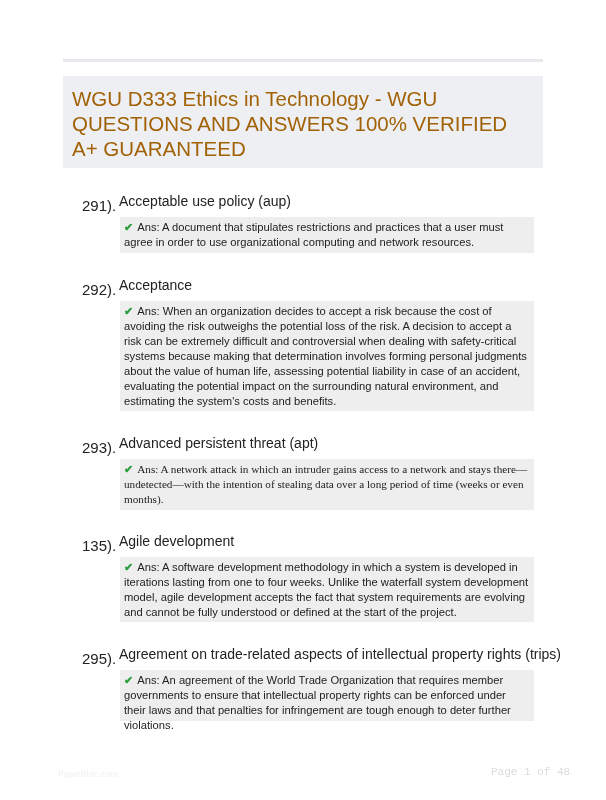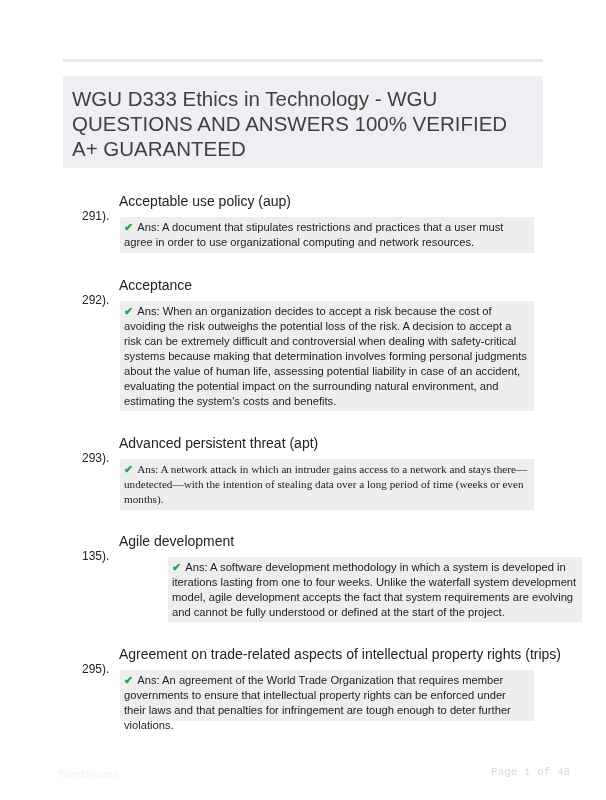--- a/index.html
+++ b/index.html
@@ -1,21 +1,21 @@
 <!DOCTYPE html>
 <html><head>
 <meta charset="utf-8">
 <style>
   html, body { margin: 0; padding: 0; background: #ffffff; }
   body { width: 606px; height: 800px; position: relative; overflow: hidden; font-family: "Liberation Sans", sans-serif; color: #1d1d1d; }
   .top-rule { position: absolute; left: 63px; top: 59px; width: 480px; height: 3px; background: #e8e9ec; }
   .title-box { position: absolute; left: 63px; top: 76px; width: 480px; height: 92px; background: #eeeff2; }
-  .title-text { position: absolute; left: 9px; top: 10px; width: 460px; font-size: 20.5px; line-height: 25px; color: #404040; }
+  .title-text { position: absolute; left: 9px; top: 10px; width: 460px; font-size: 20.5px; line-height: 25px; color: #a16207; }
   .qa { position: absolute; left: 0; width: 606px; }
-  .q-num { position: absolute; left: 82px; top: 16px; font-size: 12px; color: #222; }
+  .q-num { position: absolute; left: 82px; top: 4px; font-size: 15px; color: #222; }
   .q-text { position: absolute; left: 119px; top: 0; font-size: 14px; color: #222; white-space: nowrap; }
   .ans-box { position: absolute; left: 120px; width: 414px; background: #eeeeef; padding: 3px 4px 4px 4px; box-sizing: border-box; font-size: 11.2px; line-height: 15px; color: #222; }
   .check { color: #2e9e3e; font-weight: bold; font-size: 11px; margin-right: 4px; }
   .footer-left { position: absolute; left: 58px; top: 768px; font-family: "Liberation Serif", serif; font-size: 10px; color: #f0f0f0; }
   .footer-right { position: absolute; left: 491px; top: 766px; font-family: Liberation Mono, monospace; font-size: 11px; color: #dcdcdc; }
 </style>
 </head>
 <body>
 
 <div class="top-rule"></div>
@@ -45,21 +45,21 @@
   <span class="q-text">Advanced persistent threat (apt)</span>
 </div>
 <div class="ans-box" style="top:459px; height:51px;font-family:Liberation Serif, serif;">
   <span class="check">✔</span><span>Ans: A network attack in which an intruder gains access to a network and stays there—undetected—with the intention of stealing data over a long period of time (weeks or even months).</span>
 </div>
 
 <div class="qa" style="top:533px;">
   <span class="q-num">135).</span>
   <span class="q-text">Agile development</span>
 </div>
-<div class="ans-box" style="top:557px; height:65px;margin-left:48px;">
+<div class="ans-box" style="top:557px; height:65px;">
   <span class="check">✔</span><span>Ans: A software development methodology in which a system is developed in iterations lasting from one to four weeks. Unlike the waterfall system development model, agile development accepts the fact that system requirements are evolving and cannot be fully understood or defined at the start of the project.</span>
 </div>
 
 <div class="qa" style="top:646px;">
   <span class="q-num">295).</span>
   <span class="q-text">Agreement on trade-related aspects of intellectual property rights (trips)</span>
 </div>
 <div class="ans-box" style="top:670px; height:51px;">
   <span class="check">✔</span><span>Ans: An agreement of the World Trade Organization that requires member governments to ensure that intellectual property rights can be enforced under their laws and that penalties for infringement are tough enough to deter further violations.</span>
 </div>

